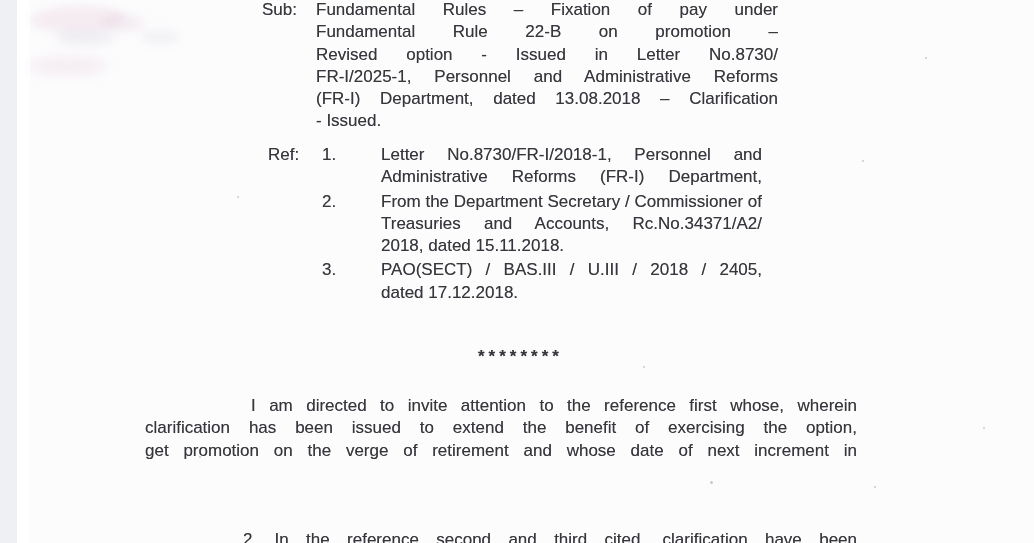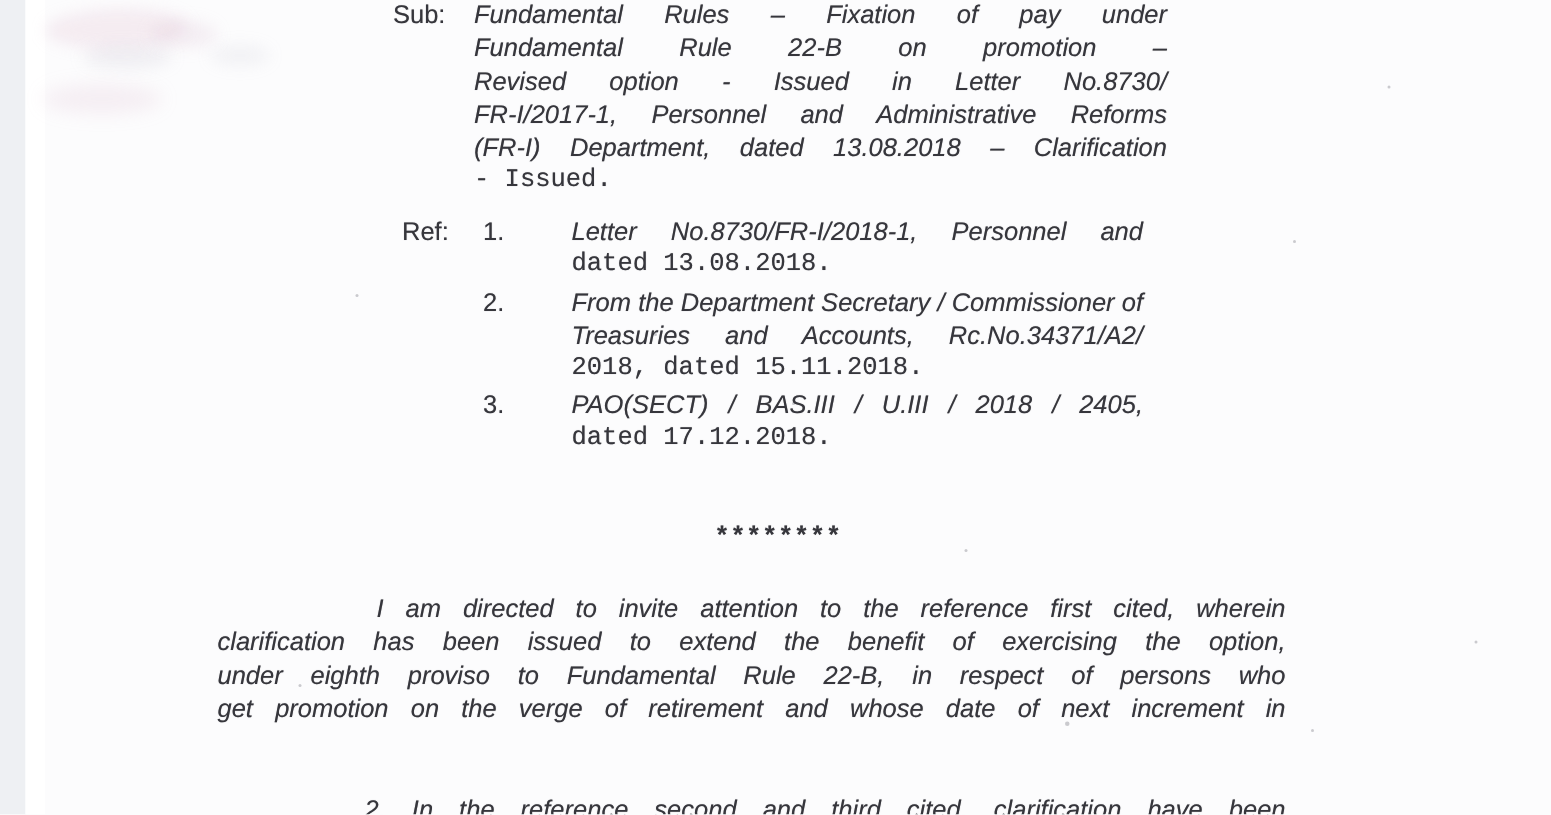--- a/index.html
+++ b/index.html
@@ -12,23 +12,23 @@
   .white-strip{position:absolute;left:17px;top:0;width:13px;height:543px;background:#ffffff;}
   .page{position:absolute;left:0;top:0;width:1034px;height:543px;overflow:hidden;}
   .doc{
     color:#36363c;
     font-size:17px;line-height:22.3px;
     filter:blur(0.3px);
     text-shadow:0 0 0.5px rgba(55,55,60,0.55);
   }
   .abs{position:absolute;}
   
-  .jl{text-align:justify;text-align-last:justify;font-style:italic;}
+  .jl{text-align:justify;text-align-last:justify;}
   
-  .ll{text-align:center;text-align-last:left;font-family:Liberation Mono, monospace;}
+  .ll{text-align:center;text-align-last:left;}
 
   .sub-label{left:262px;top:-1px;}
   .sub-content{left:316px;top:-1px;width:462px;}
 
   .ref-label{left:268px;top:144px;}
   .ref-items{left:322px;top:144px;width:440px;}
   .ref-item{display:flex;margin-bottom:2px;}
   .ref-num{width:35px;flex:none;}
   .ref-lines{width:405px;margin-left:24px;}
 
@@ -66,32 +66,32 @@
   <div class="speck" style="left:983px;top:427px;width:2px;height:2px;"></div>
   <div class="speck" style="left:199px;top:456px;width:2px;height:2px;"></div>
   <div class="speck" style="left:874px;top:486px;width:2px;height:2px;"></div>
   <div class="speck" style="left:436px;top:222px;width:2px;height:2px;"></div>
 
   <div class="doc abs sub-label">Sub:</div>
   <div class="doc abs sub-content">
     <div class="jl">Fundamental Rules – Fixation of pay under</div>
     <div class="jl">Fundamental Rule 22-B on promotion –</div>
     <div class="jl">Revised option - Issued in Letter No.8730/</div>
-    <div class="jl">FR-I/2017-1, Personnel and Administrative Reforms</div>
+    <div class="jl">FR-I/2025-1, Personnel and Administrative Reforms</div>
     <div class="jl">(FR-I) Department, dated 13.08.2018 – Clarification</div>
     <div class="ll">- Issued.</div>
   </div>
 
   <div class="doc abs ref-label">Ref:</div>
   <div class="doc abs ref-items">
     <div class="ref-item">
       <span class="ref-num">1.</span>
       <div class="ref-lines">
         <div class="jl">Letter No.8730/FR-I/2018-1, Personnel and</div>
-        <div class="ll">dated 13.08.2018.</div>
+        <div class="jl">Administrative Reforms (FR-I) Department,</div>
       </div>
     </div>
     <div class="ref-item">
       <span class="ref-num">2.</span>
       <div class="ref-lines">
         <div class="jl">From the Department Secretary / Commissioner of</div>
         <div class="jl">Treasuries and Accounts, Rc.No.34371/A2/</div>
         <div class="ll">2018, dated 15.11.2018.</div>
       </div>
     </div>
@@ -100,23 +100,22 @@
       <div class="ref-lines">
         <div class="jl">PAO(SECT) / BAS.III / U.III / 2018 / 2405,</div>
         <div class="ll">dated 17.12.2018.</div>
       </div>
     </div>
   </div>
 
   <div class="doc abs stars">********</div>
 
   <div class="doc abs para1">
-    <div class="jl ind1">I am directed to invite attention to the reference first cited, wherein</div>
+    <div class="jl ind1">I am directed to invite attention to the reference first whose, wherein</div>
     <div class="jl">clarification has been issued to extend the benefit of exercising the option,</div>
-    <div class="jl">under eighth proviso to Fundamental Rule 22-B, in respect of persons who</div>
     <div class="jl">get promotion on the verge of retirement and whose date of next increment in</div>
   </div>
 
   <div class="doc abs para2">
     <div class="jl ind2">2. In the reference second and third cited, clarification have been</div>
   </div>
 
 </div>
 
 </body></html>

